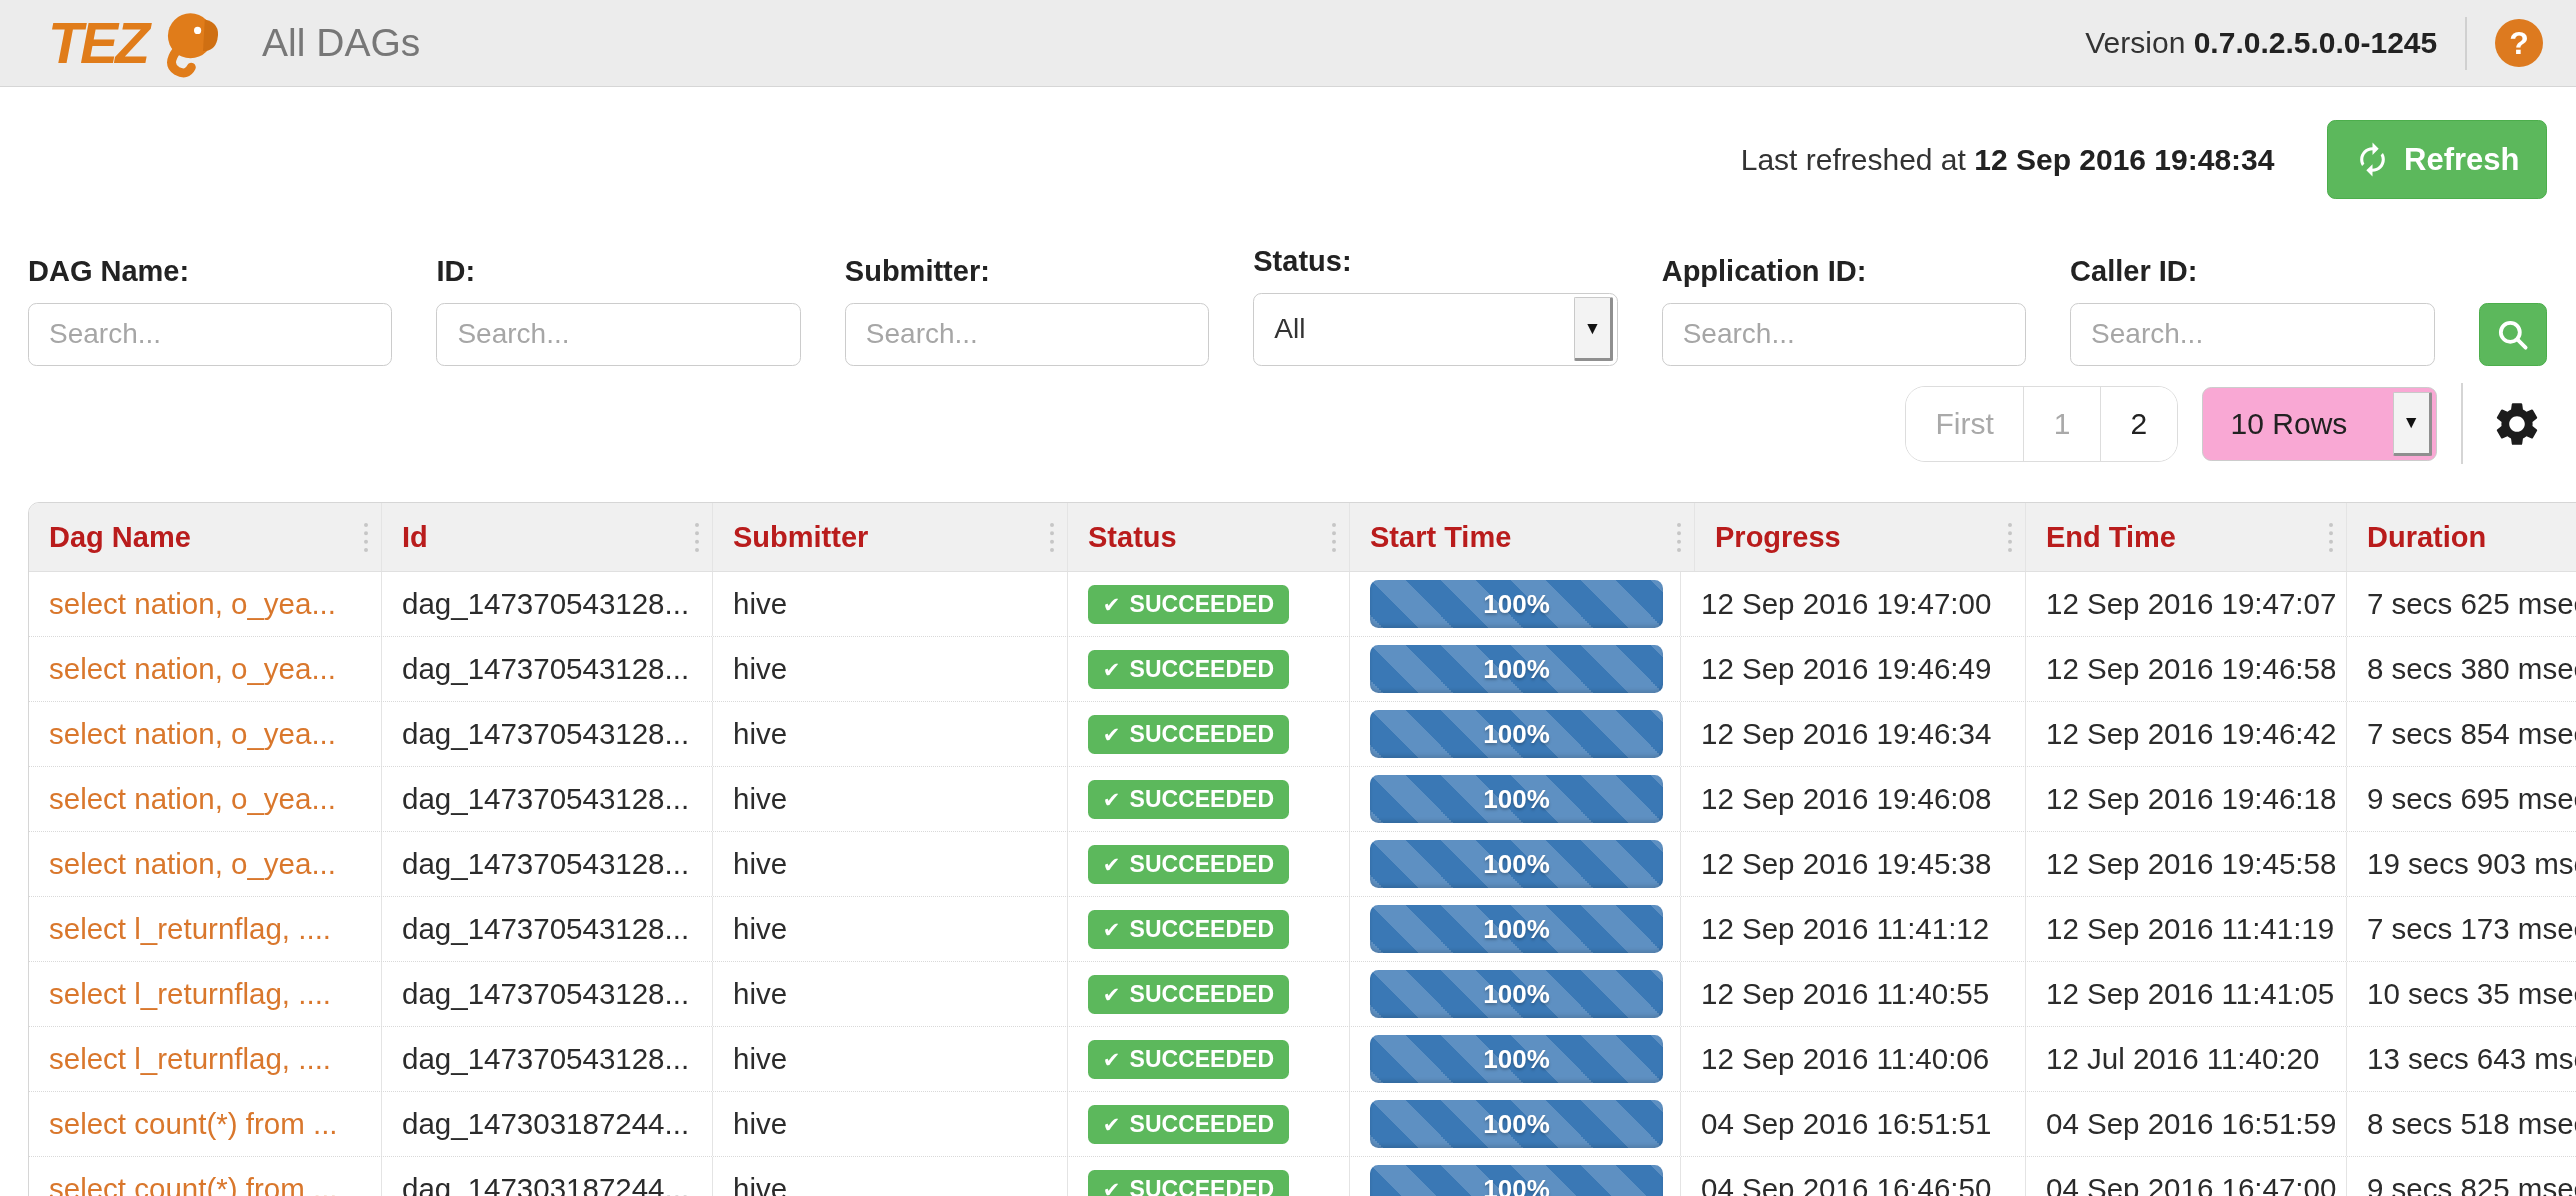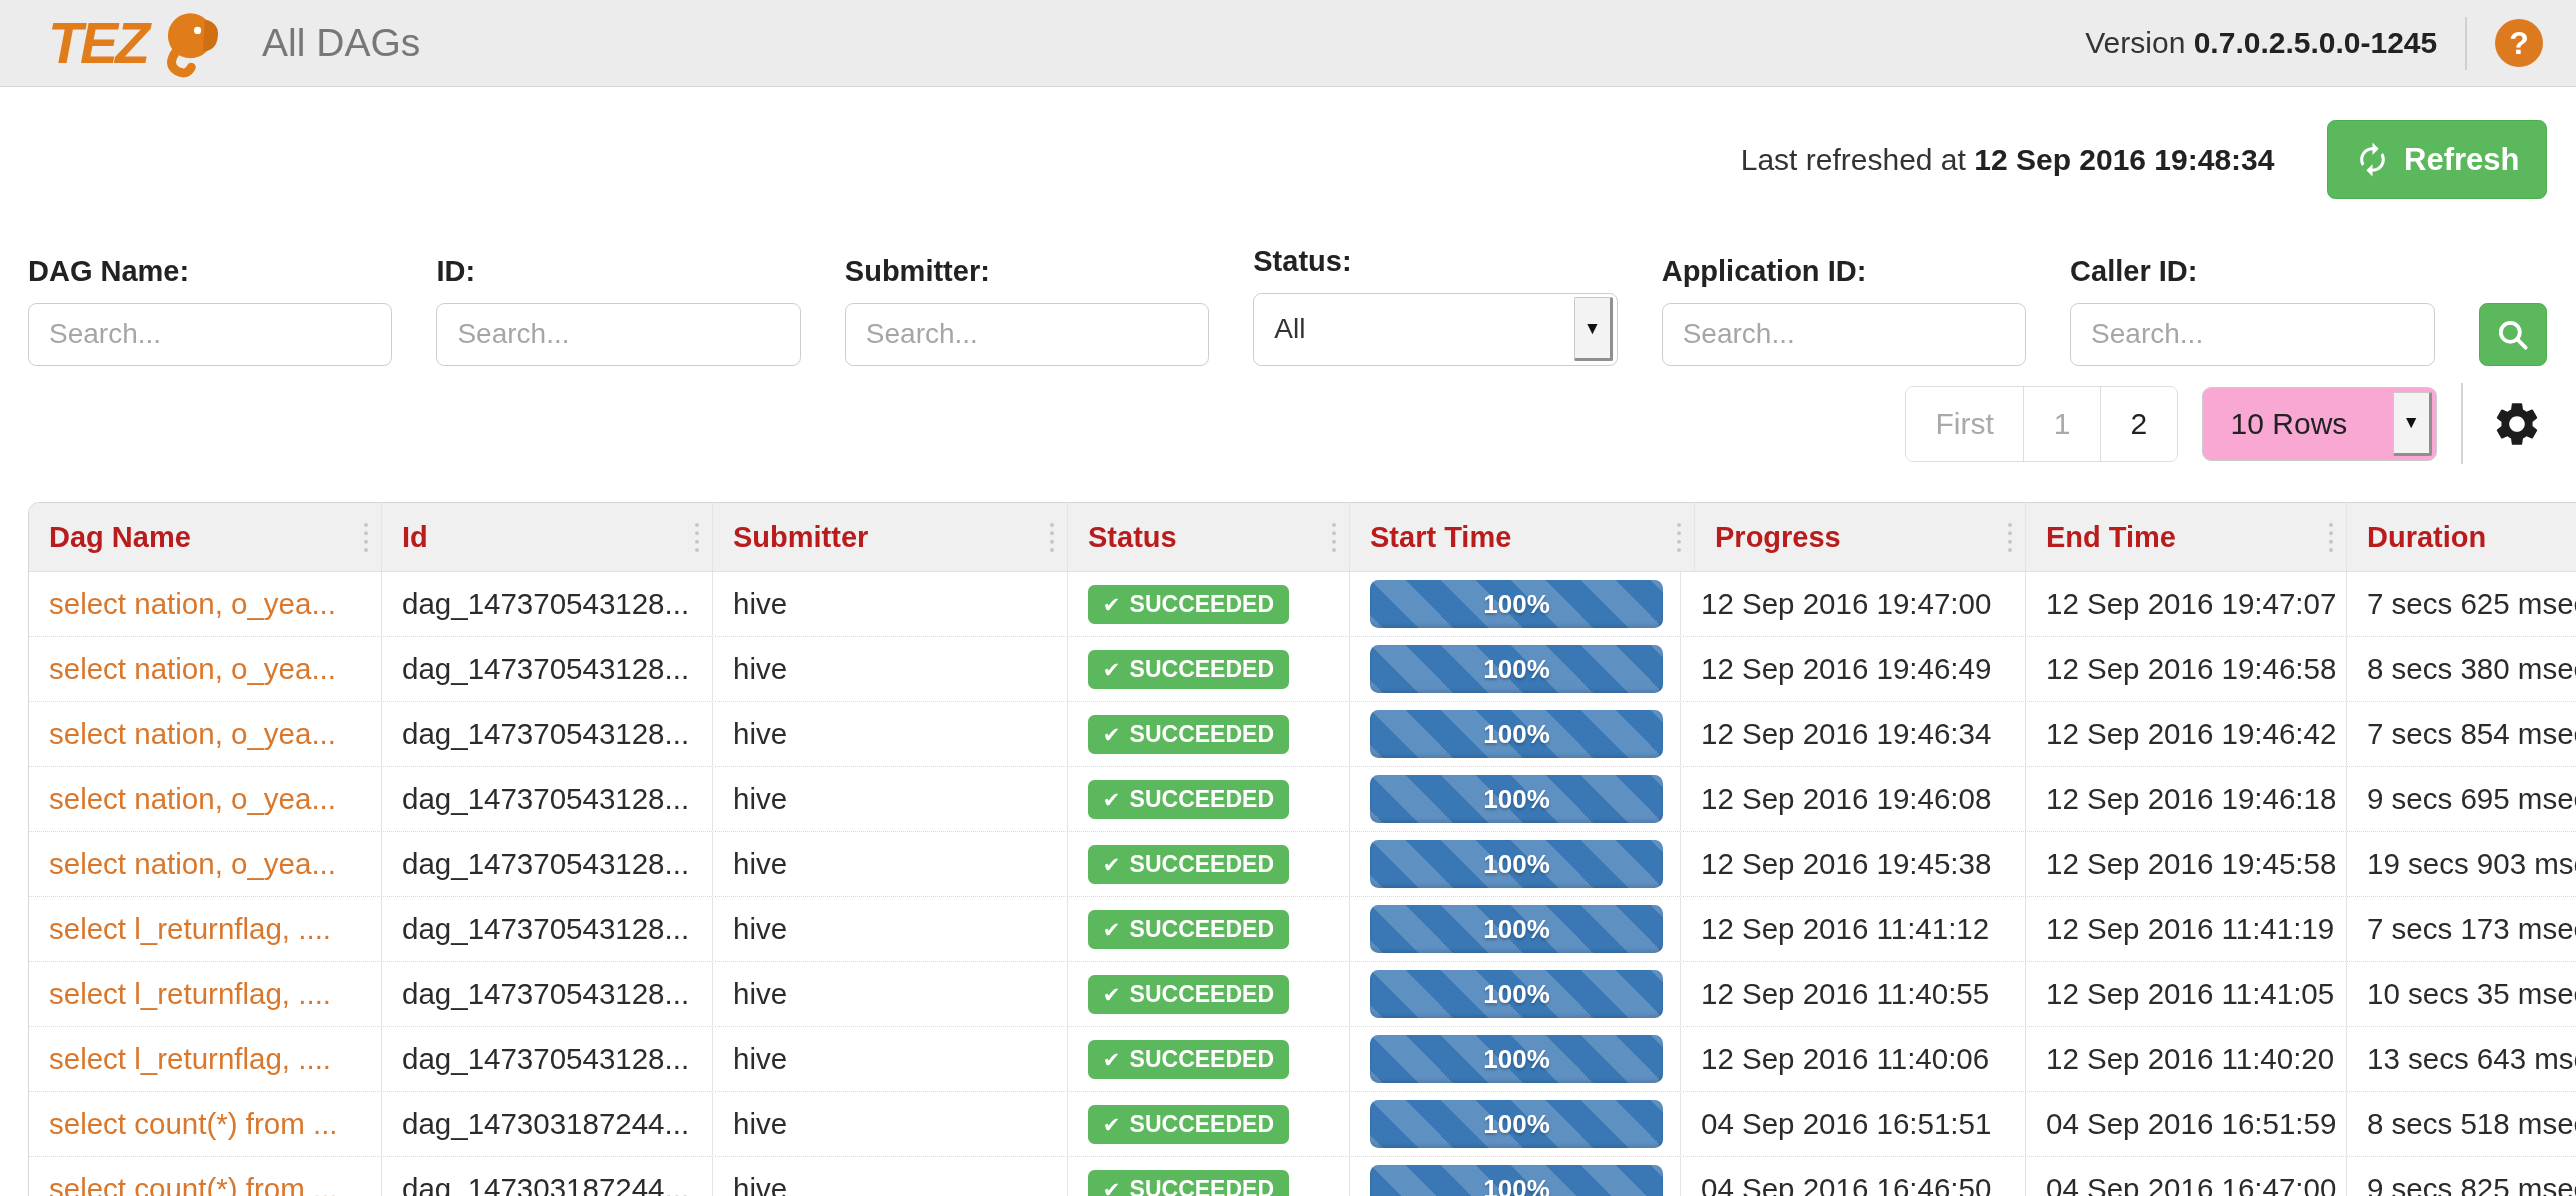--- a/index.html
+++ b/index.html
@@ -64,21 +64,21 @@
     display:flex; align-items:center; justify-content:center;
     font-size:17.5px; color:#111; border-radius:1.8px;
   }
   .search-btn {
     flex:0 0 68px; width:68px; height:63px; background:#5cb85c; border:1.8px solid #4cae4c;
     border-radius:8.3px; display:flex; align-items:center; justify-content:center; cursor:pointer;
   }
 
   
   .pagination-row { display:flex; justify-content:flex-end; align-items:center; gap:24px; margin-top:16.6px; height:83px; }
-  .page-group { display:flex; border:1.8px solid #ddd; border-radius:8px; overflow:hidden; background:#fff; }
+  .page-group { display:flex; border:1.8px solid #ddd; border-radius:20px; overflow:hidden; background:#fff; }
   .page-btn {
     padding:20px 29.5px; font-size:30px; color:#a9a9a9; border-right:1.8px solid #ddd;
     background:#fff; cursor:pointer; min-width:55px; text-align:center;
   }
   .page-btn:last-child { border-right:none; }
   .page-btn.current { color:#222; }
   .rows-select {
     position:relative; border:1.8px solid #ccc; border-radius:9.2px; background:#f9a8d4;
     font-size:30px; color:#222; padding:19.4px 89px 19.4px 28px; cursor:pointer;
   }
@@ -416,21 +416,21 @@
               <span class="chk">✔</span>
               <span>SUCCEEDED</span>
             </span>
           </div>
           <div class="t-cell col-prog">
             <div class="progress-track">
               <div class="progress-bar">100%</div>
             </div>
           </div>
           <div class="t-cell col-start">12 Sep 2016 11:40:06</div>
-          <div class="t-cell col-end">12 Sep 2016 11:40:20</div>
+          <div class="t-cell col-end">12 Jul 2016 11:40:20</div>
           <div class="t-cell col-dur">13 secs 643 msecs</div>
         </div>
         <div class="t-row">
           <div class="t-cell col-dag">
             <a class="dag-link">select count(*) from ...</a>
           </div>
           <div class="t-cell col-id">dag_147303187244...</div>
           <div class="t-cell col-sub">hive</div>
           <div class="t-cell col-status">
             <span class="status-badge">

